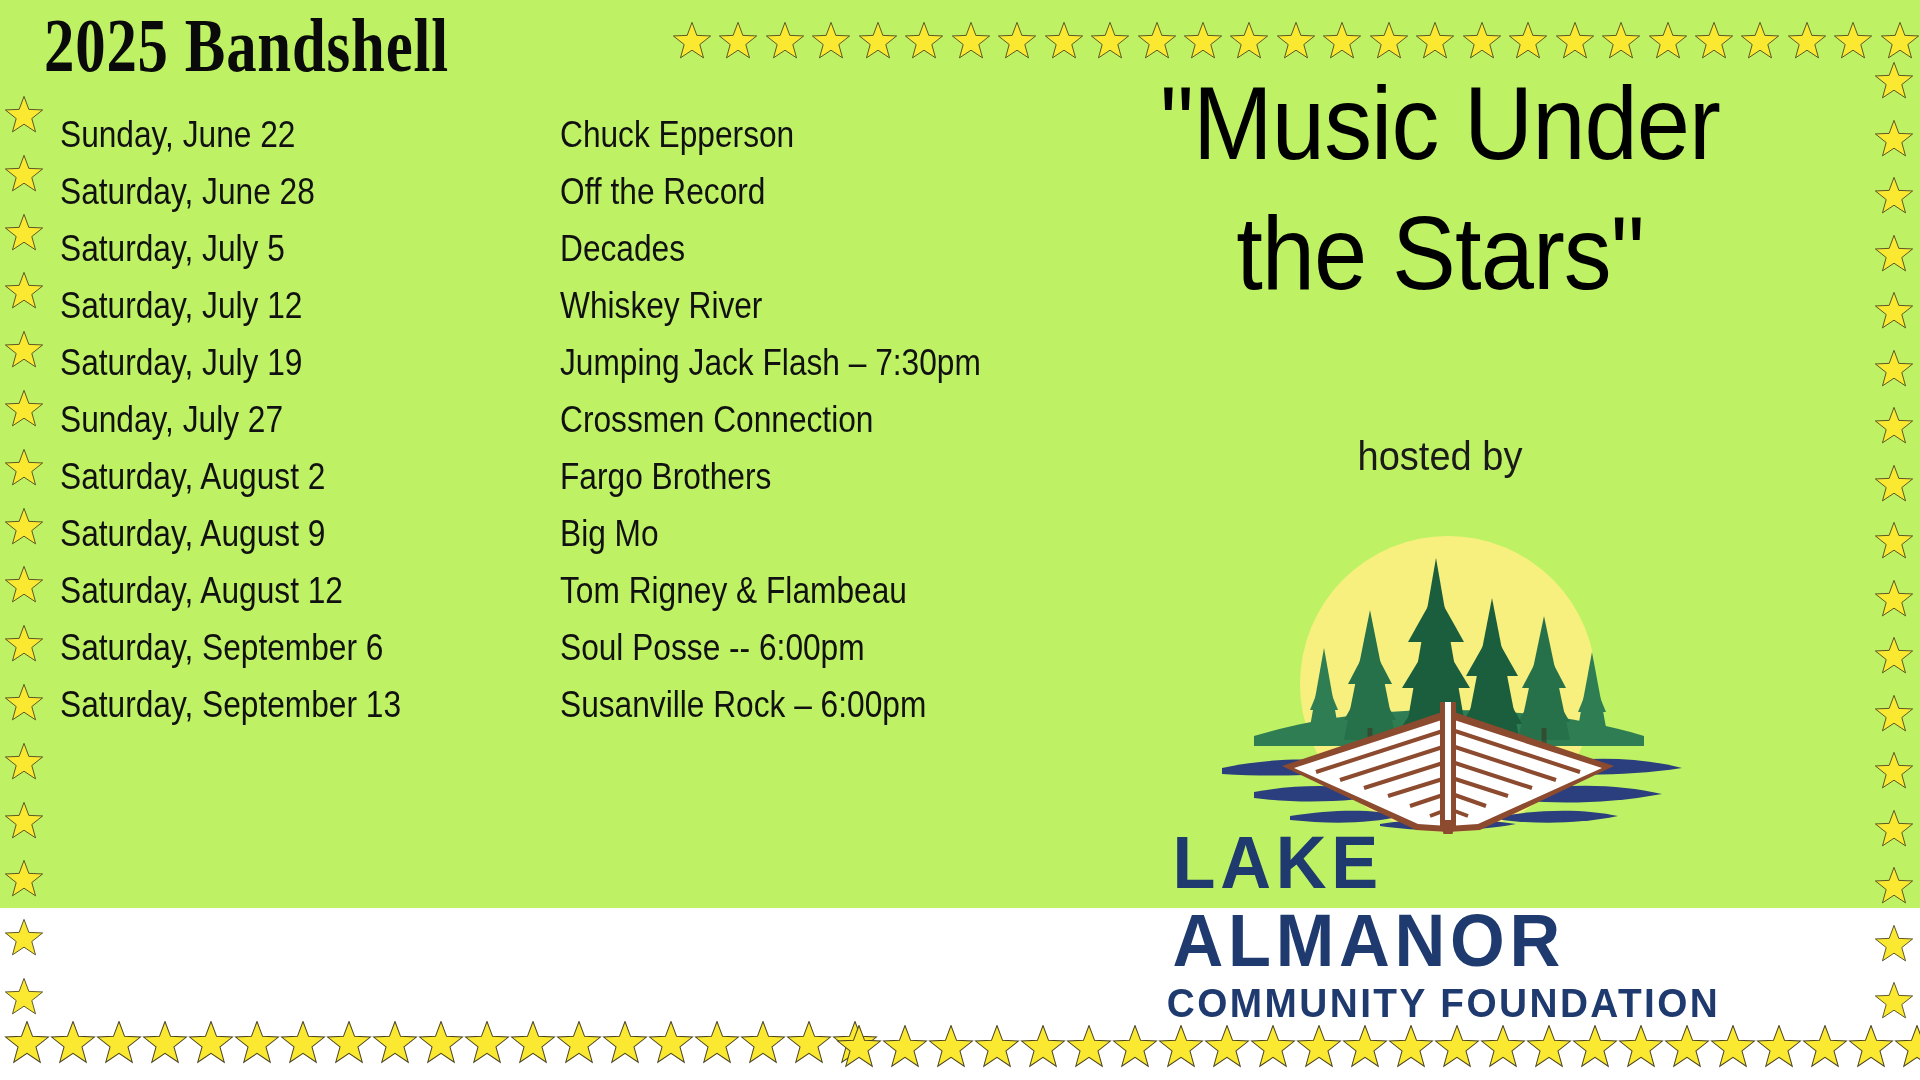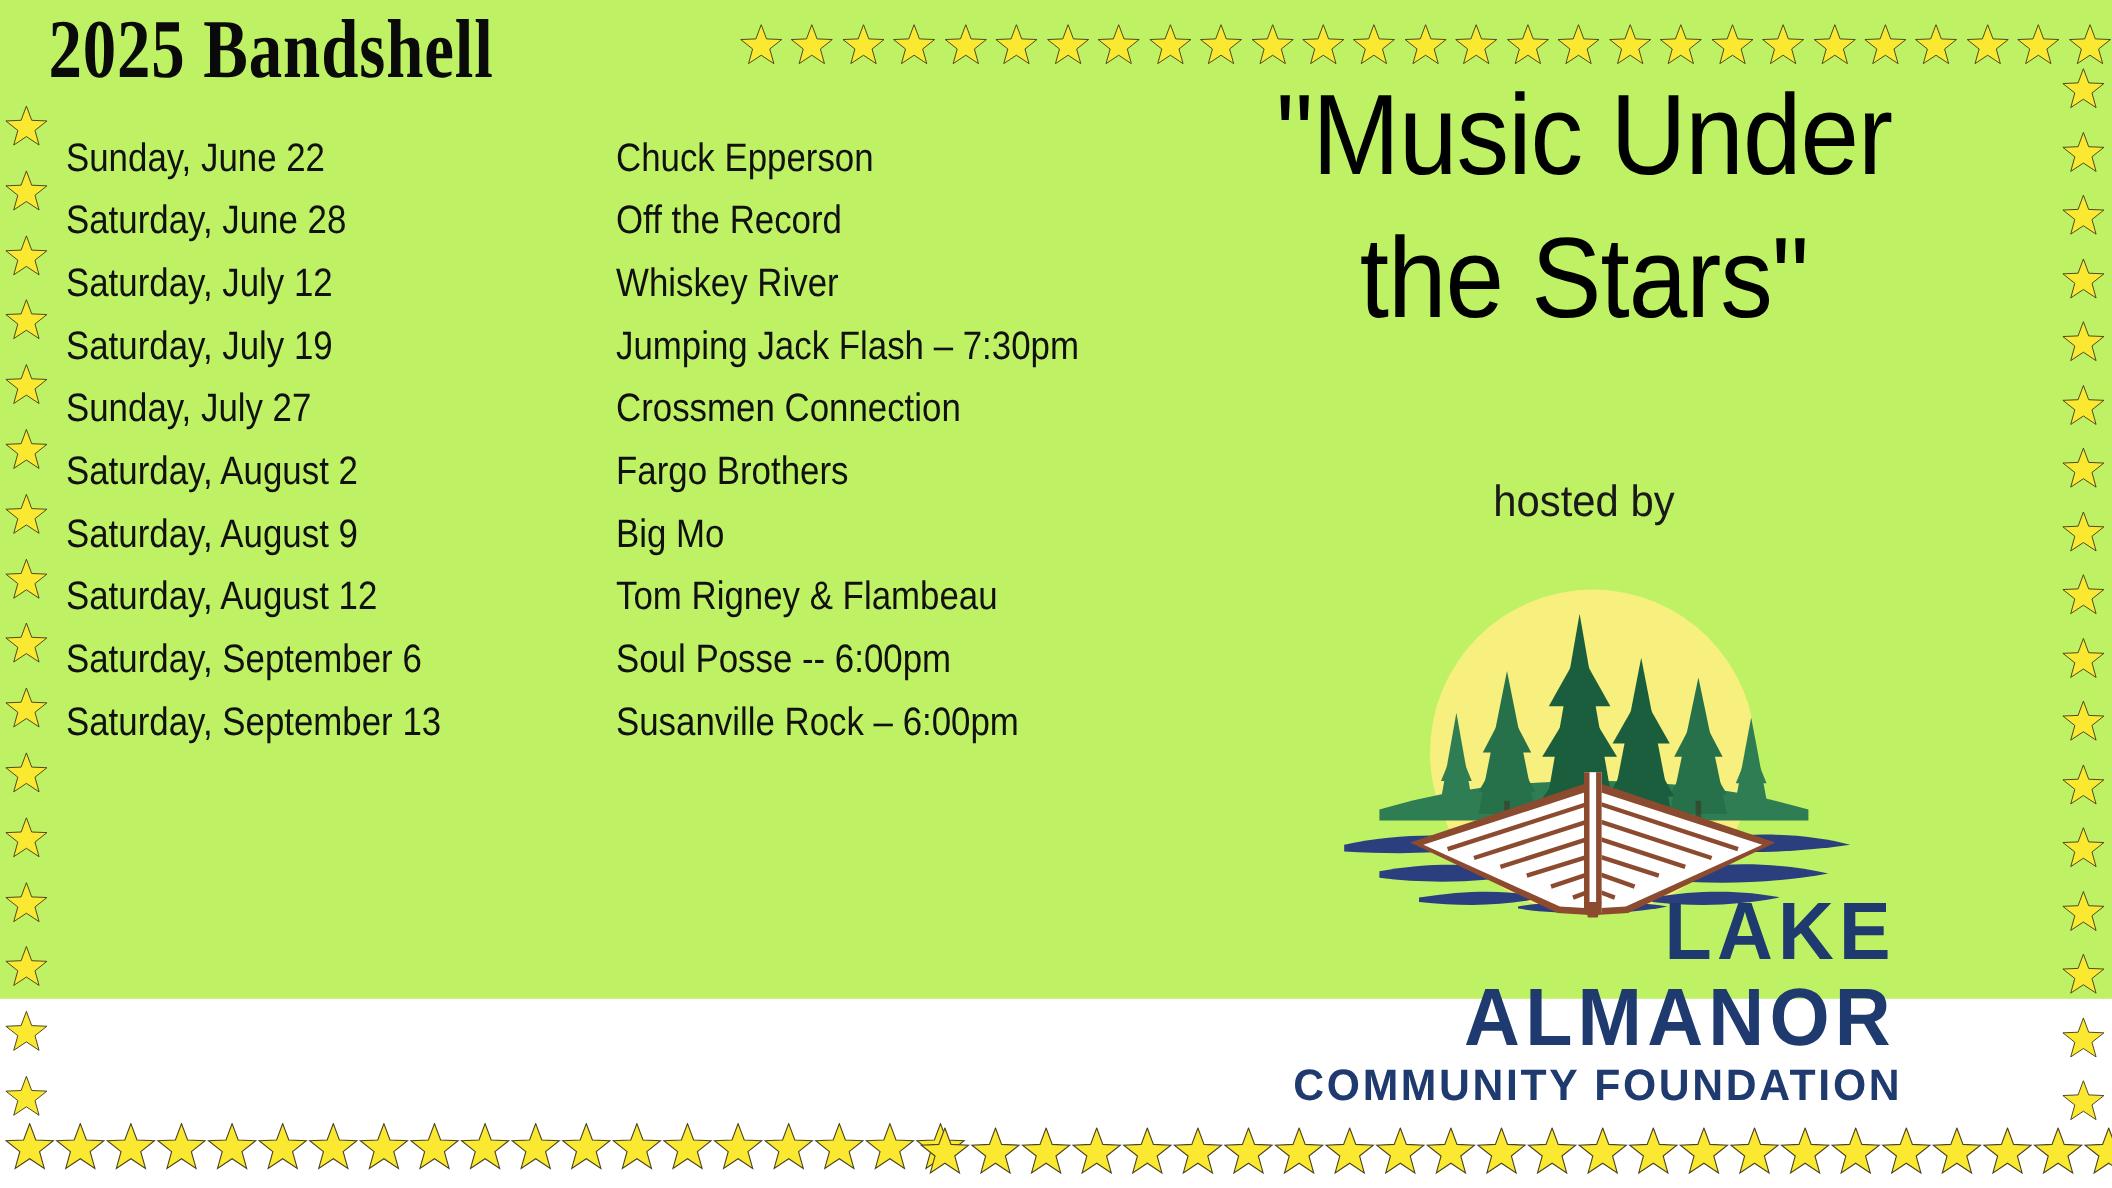--- a/index.html
+++ b/index.html
@@ -97,21 +97,21 @@
   }
 
   #schedule {
     position: absolute;
     left: 60px;
     top: 106px;
     width: 1060px;
   }
   .sched-row {
     display: flex;
-    align-items: flex-end;
+    align-items: center;
     height: 57px;
   }
   .sched-date,
   .sched-act {
     font-family: "Liberation Sans", sans-serif;
     font-size: 36px;
     line-height: 40px;
     font-weight: 400;
     color: #111111;
     white-space: nowrap;
@@ -162,23 +162,23 @@
   }
   #logo-mark {
     position: absolute;
     left: 0; top: 0;
     width: 580px;
     height: 310px;
   }
   #logo-wordmark {
     position: absolute;
     left: 0;
-    top: 284px;
+    top: 300px;
     width: 580px;
-    text-align: right;
+    text-align: left;
   }
   #logo-name {
     font-family: "Liberation Sans", sans-serif;
     font-size: 74px;
     line-height: 78px;
     font-weight: 700;
     letter-spacing: 5px;
     color: #1f3a6e;
     transform: scaleX(0.95);
   }
@@ -728,20 +728,24 @@
   </div>
 
   <div id="schedule">
       <div class="sched-row">
         <div class="sched-date">Sunday, June 22</div>
         <div class="sched-act">Chuck Epperson</div>
       </div>
       <div class="sched-row">
         <div class="sched-date">Saturday, June 28</div>
         <div class="sched-act">Off the Record</div>
+      </div>
+      <div class="sched-row">
+        <div class="sched-date">Saturday, July 5</div>
+        <div class="sched-act">Decades</div>
       </div>
       <div class="sched-row">
         <div class="sched-date">Saturday, July 12</div>
         <div class="sched-act">Whiskey River</div>
       </div>
       <div class="sched-row">
         <div class="sched-date">Saturday, July 19</div>
         <div class="sched-act">Jumping Jack Flash – 7:30pm</div>
       </div>
       <div class="sched-row">

